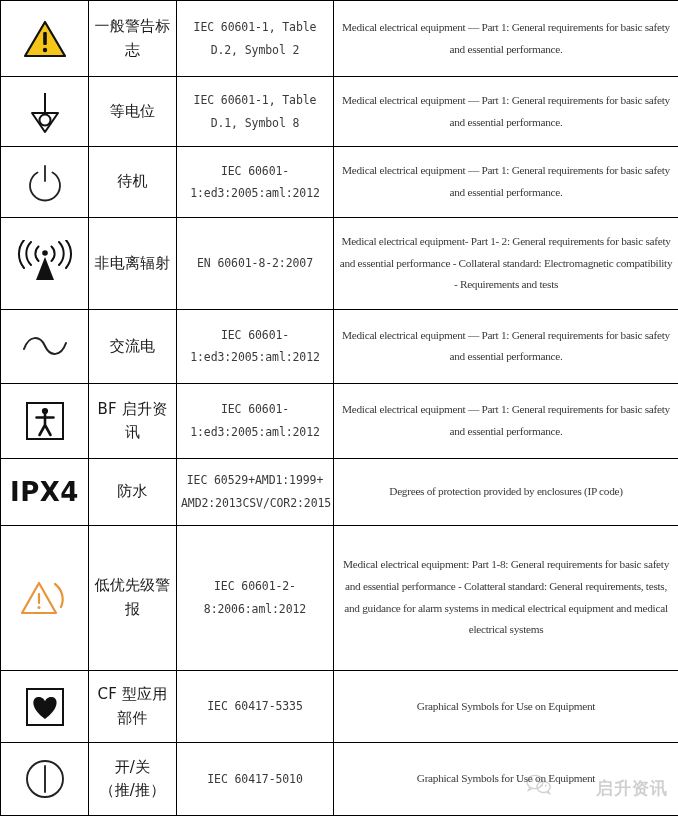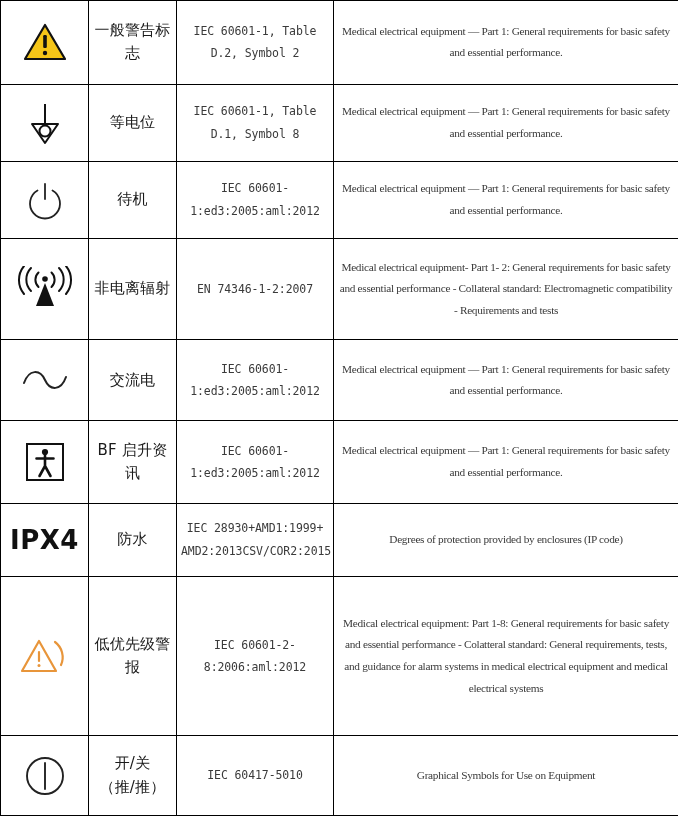--- a/index.html
+++ b/index.html
@@ -163,21 +163,21 @@
             <path d="M 22.5 6.5 A 10 10 0 0 0 22.5 21" fill="none" stroke="#111" stroke-width="2" stroke-linecap="round"></path>
             <path d="M 35.5 6.5 A 10 10 0 0 1 35.5 21" fill="none" stroke="#111" stroke-width="2" stroke-linecap="round"></path>
             <path d="M 15 2 A 16.5 16.5 0 0 0 15 25" fill="none" stroke="#111" stroke-width="2" stroke-linecap="round"></path>
             <path d="M 43 2 A 16.5 16.5 0 0 1 43 25" fill="none" stroke="#111" stroke-width="2" stroke-linecap="round"></path>
             <path d="M 8 0 A 22 22 0 0 0 8 28" fill="none" stroke="#111" stroke-width="2" stroke-linecap="round"></path>
             <path d="M 50 0 A 22 22 0 0 1 50 28" fill="none" stroke="#111" stroke-width="2" stroke-linecap="round"></path>
           </svg>
         </span>
       </td>
       <td class="cn-text">非电离辐射</td>
-      <td class="std-text" style="white-space:pre-line">EN 74346-1-2:2007</td>
+      <td class="std-text" style="white-space:pre-line">EN 60601-8-2:2007</td>
       <td class="title-text">Medical electrical equipment- Part 1- 2: General requirements for basic safety and essential performance - Collateral standard: Electromagnetic compatibility - Requirements and tests</td>
     </tr>
 
     <tr style="height:63px;">
       <td>
         <span class="sym-wrap">
           <svg width="50" height="24" viewBox="0 0 50 24">
             <path d="M 4 15 C 9 1, 20 1, 25 12 C 30 23, 41 23, 46 9" fill="none" stroke="#222" stroke-width="2" stroke-linecap="round"></path>
           </svg>
         </span>
@@ -202,21 +202,21 @@
       <td class="std-text" style="white-space:pre-line">IEC 60601-
 1:ed3:2005:aml:2012</td>
       <td class="title-text">Medical electrical equipment — Part 1: General requirements for basic safety and essential performance.</td>
     </tr>
 
     <tr style="height:57px;padding-left:48px;">
       <td>
         <span class="ipx-text">IPX4</span>
       </td>
       <td class="cn-text">防水</td>
-      <td class="std-text" style="white-space:pre-line">IEC 28930+AMD1:1999+
+      <td class="std-text" style="white-space:pre-line">IEC 60529+AMD1:1999+
 AMD2:2013CSV/COR2:2015</td>
       <td class="title-text">Degrees of protection provided by enclosures (IP code)</td>
     </tr>
 
     <tr style="height:124px;">
       <td>
         <span class="sym-wrap">
           <svg width="52" height="44" viewBox="0 0 52 44">
             <polygon points="20,7 37,37 3,37" fill="none" stroke="#E8953A" stroke-width="2.2" stroke-linejoin="round"></polygon>
             <line x1="20" y1="18" x2="20" y2="27" stroke="#E8953A" stroke-width="2.2" stroke-linecap="round"></line>
@@ -224,34 +224,62 @@
             <path d="M 36 8 A 19 19 0 0 1 42 31" fill="none" stroke="#E8953A" stroke-width="2.2" stroke-linecap="round"></path>
           </svg>
         </span>
       </td>
       <td class="cn-text">低优先级警报</td>
       <td class="std-text" style="white-space:pre-line">IEC 60601-2-
 8:2006:aml:2012</td>
       <td class="title-text">Medical electrical equipment: Part 1-8: General requirements for basic safety and essential performance - Colatteral standard: General requirements, tests, and guidance for alarm systems in medical electrical equipment and medical electrical systems</td>
     </tr>
 
+    <tr style="height:62px;">
+      <td>
+        <span class="sym-wrap">
+          <svg width="40" height="40" viewBox="0 0 40 40">
+            <rect x="2" y="2" width="36" height="36" fill="none" stroke="#111" stroke-width="2"></rect>
+            <path d="M 20 32 C 6 22, 6 11, 13 10 C 17 9.5, 19.5 12.5, 20 14.5 C 20.5 12.5, 23 9.5, 27 10 C 34 11, 34 22, 20 32 Z" fill="#111"></path>
+          </svg>
+        </span>
+      </td>
+      <td class="cn-text">CF 型应用部件</td>
+      <td class="std-text" style="white-space:pre-line">IEC 60417-5335</td>
+      <td class="title-text">Graphical Symbols for Use on Equipment</td>
+    </tr>
 
 
     <tr style="height:62px;">
       <td>
         <span class="sym-wrap">
           <svg width="42" height="42" viewBox="0 0 42 42">
             <circle cx="21" cy="21" r="18" fill="none" stroke="#222" stroke-width="1.9"></circle>
             <line x1="21" y1="8" x2="21" y2="34" stroke="#222" stroke-width="1.9" stroke-linecap="round"></line>
           </svg>
         </span>
       </td>
       <td class="cn-text" style="white-space:pre-line">开/关
 （推/推）</td>
       <td class="std-text" style="white-space:pre-line">IEC 60417-5010</td>
       <td class="title-text">Graphical Symbols for Use on Equipment</td>
     </tr>
 
   </tbody>
 </table>
 
-
+<div class="watermark">
+  <span class="wm-logo">
+    <svg width="26" height="22" viewBox="0 0 26 22">
+      <ellipse cx="9" cy="8" rx="8" ry="6.6" fill="none" stroke="#8a8a8a" stroke-width="1.3"></ellipse>
+      <circle cx="6.2" cy="6.3" r="1.1" fill="#8a8a8a"></circle>
+      <circle cx="11.4" cy="6.3" r="1.1" fill="#8a8a8a"></circle>
+      <path d="M 4 13.2 L 2.4 16.4 L 6 14.6" fill="none" stroke="#8a8a8a" stroke-width="1.3"></path>
+      <ellipse cx="17.5" cy="13" rx="6.6" ry="5.5" fill="none" stroke="#8a8a8a" stroke-width="1.3"></ellipse>
+      <circle cx="15.3" cy="11.7" r="0.95" fill="#8a8a8a"></circle>
+      <circle cx="19.8" cy="11.7" r="0.95" fill="#8a8a8a"></circle>
+      <path d="M 22 17 L 23.6 19.6 L 20.6 18.3" fill="none" stroke="#8a8a8a" stroke-width="1.3"></path>
+    </svg>
+  </span>
+  <span class="wm-text">启升资讯</span>
 </div>
 
+</div>
+
 </body></html>

